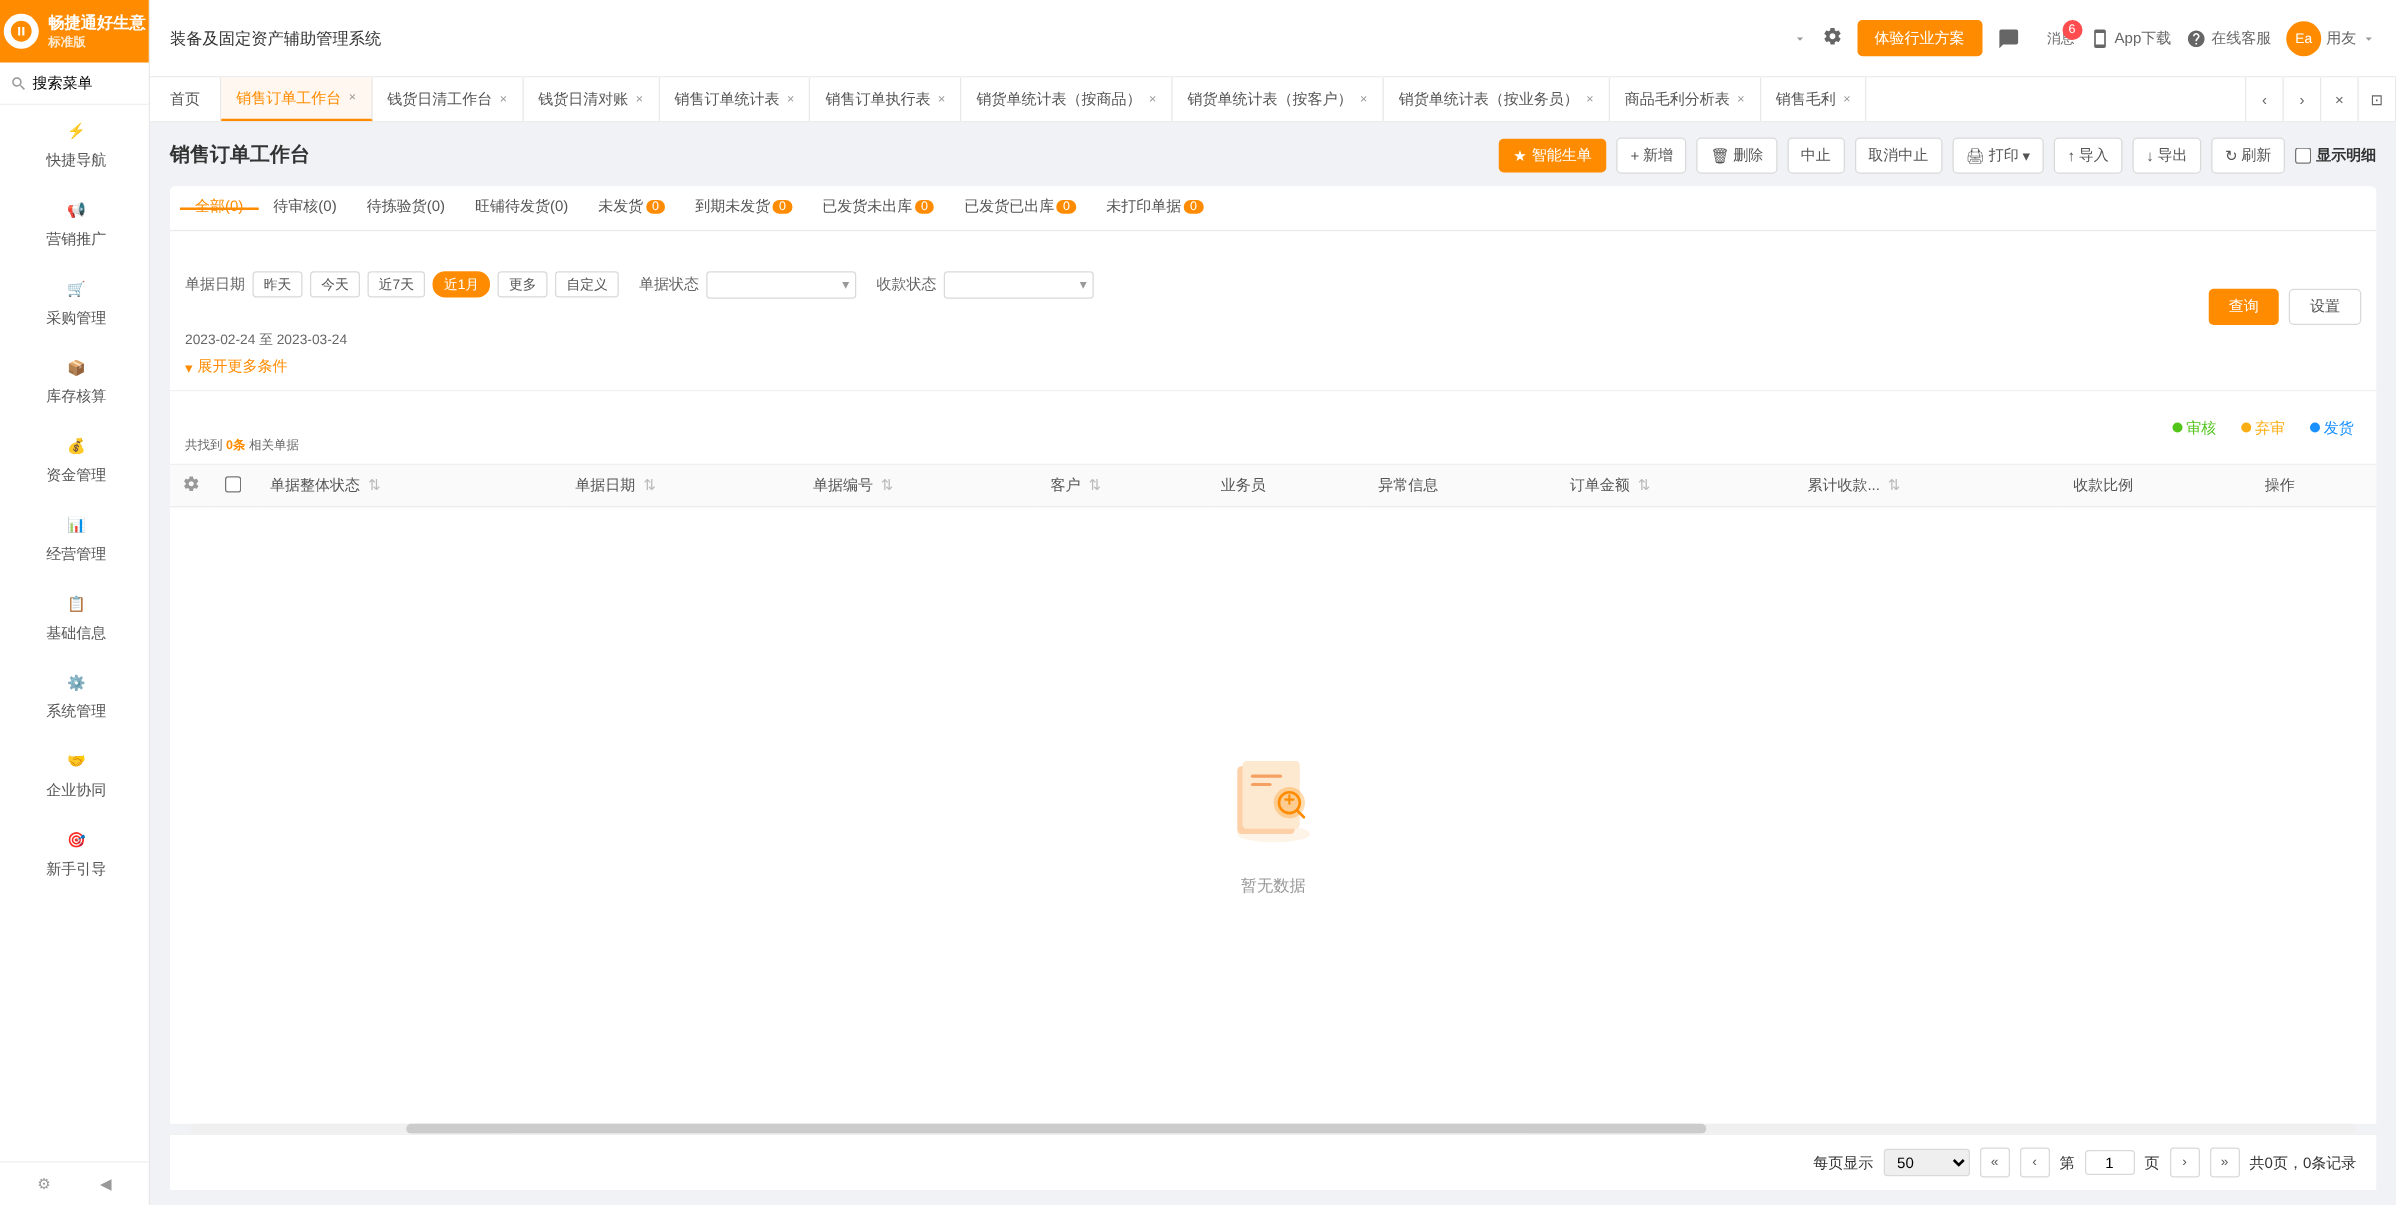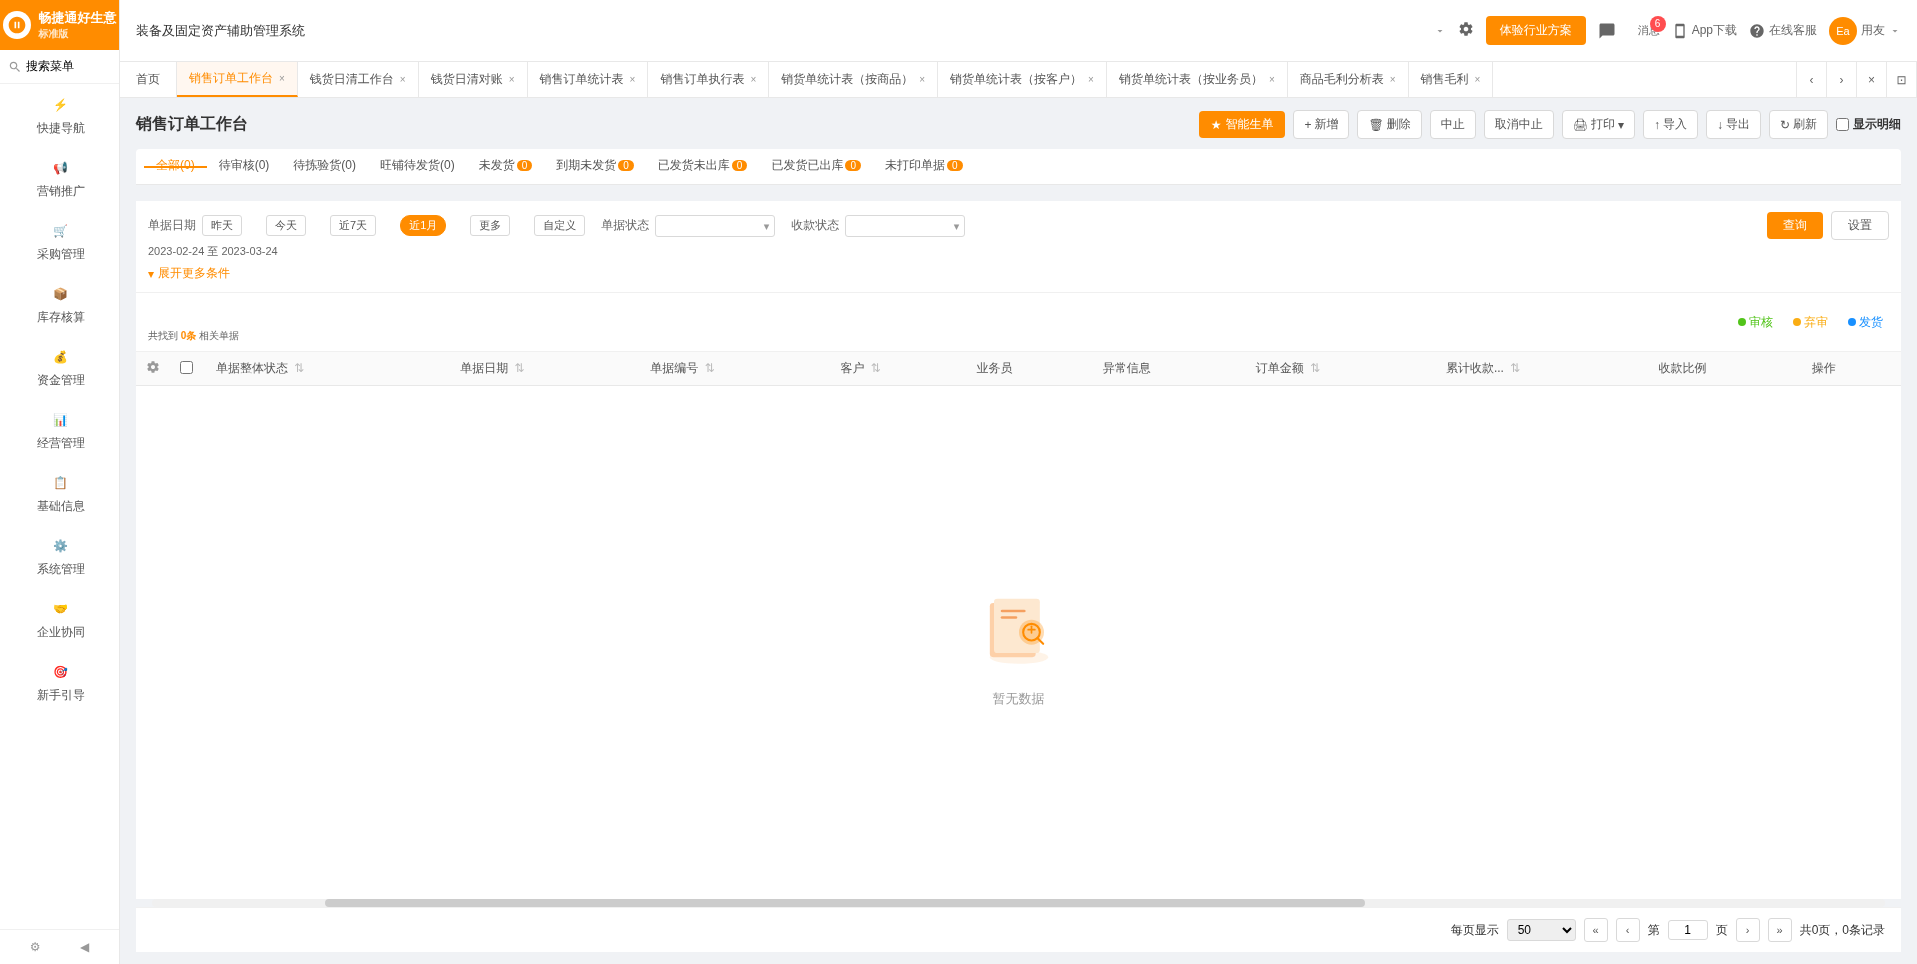--- a/index.html
+++ b/index.html
@@ -46,32 +46,32 @@
     
     .content-area { flex: 1; padding: 12px 16px; overflow-y: auto; background: #f0f2f5; display: flex; flex-direction: column; }
     .page-title { font-size: 16px; font-weight: bold; color: #333; margin-bottom: 10px; display: flex; align-items: center; justify-content: space-between; }
     .page-title-actions { display: flex; gap: 8px; align-items: center; }
 
     
     .btn-smart { background: #ff8c00; color: #fff; border: none; padding: 5px 12px; border-radius: 4px; cursor: pointer; font-size: 12px; display: flex; align-items: center; gap: 4px; }
     .btn-action { background: #fff; color: #555; border: 1px solid #d9d9d9; padding: 5px 10px; border-radius: 4px; cursor: pointer; font-size: 12px; display: flex; align-items: center; gap: 3px; }
 
     
-    .sub-tabs { background: #fff; border-radius: 4px 4px 0 0; border-bottom: 1px solid #e8e8e8; display: flex; align-items: center; padding: 16px 8px; height: 36px; margin-bottom: 16px; }
+    .sub-tabs { background: #fff; border-radius: 4px 4px 0 0; border-bottom: 1px solid #e8e8e8; display: flex; align-items: center; padding: 16px 8px; height: 36px; margin-bottom: 0; }
     .sub-tab { padding: 0 12px; height: 100%; display: flex; align-items: center; cursor: pointer; font-size: 12px; color: #555; border-bottom: 2px solid transparent; white-space: nowrap; }
     .sub-tab.active { color: #ff8c00; border-bottom-color: #ff8c00; }
     .sub-tab-badge { background: #ff4d4f; color: #fff; border-radius: 10px; padding: 0 5px; font-size: 10px; margin-left: 2px; }
     .sub-tab-badge.orange { background: #ff8c00; }
 
     
     .filter-bar { background: #fff; padding: 10px 12px; border-bottom: 1px solid #f0f0f0; }
     .filter-row { display: flex; align-items: center; gap: 16px; flex-wrap: wrap; }
     .filter-item { display: flex; align-items: center; gap: 6px; font-size: 12px; }
     .filter-label { color: #666; white-space: nowrap; }
-    .filter-date-options { display: flex; gap: 24px; align-items: center; }
+    .filter-date-options { display: flex; gap: 6px; align-items: center; }
     .filter-date-btn { padding: 2px 8px; border: 1px solid #d9d9d9; border-radius: 3px; cursor: pointer; font-size: 11px; color: #555; background: #fff; }
     .filter-date-btn.active { background: #ff8c00; color: #fff; border-color: #ff8c00; border-radius: 10px; }
     .filter-date-range { font-size: 11px; color: #666; margin-top: 12px; }
     .filter-select { border: 1px solid #d9d9d9; border-radius: 3px; padding: 3px 24px 3px 8px; font-size: 12px; color: #555; background: #fff; cursor: pointer; appearance: none; position: relative; min-width: 120px; }
     .filter-select-wrap { position: relative; display: inline-block; }
     .filter-select-wrap::after { content: '▾'; position: absolute; right: 6px; top: 50%; transform: translateY(-50%); color: #999; font-size: 11px; pointer-events: none; }
     .expand-btn { display: flex; align-items: center; gap: 4px; color: #ff8c00; cursor: pointer; font-size: 12px; border: none; background: none; }
     .btn-query { background: #ff8c00; color: #fff; border: none; padding: 5px 16px; border-radius: 4px; cursor: pointer; font-size: 12px; }
     .btn-setting { background: #fff; color: #555; border: 1px solid #d9d9d9; padding: 5px 16px; border-radius: 4px; cursor: pointer; font-size: 12px; }
 
@@ -105,21 +105,21 @@
     .pagination { padding: 10px 16px; display: flex; align-items: center; justify-content: flex-end; gap: 8px; border-top: 1px solid #f0f0f0; background: #fff; }
     .page-size-select { border: 1px solid #d9d9d9; border-radius: 3px; padding: 2px 20px 2px 6px; font-size: 12px; }
     .page-btn { width: 24px; height: 24px; border: 1px solid #d9d9d9; border-radius: 3px; display: flex; align-items: center; justify-content: center; cursor: pointer; background: #fff; font-size: 11px; color: #555; }
     .page-input { width: 40px; border: 1px solid #d9d9d9; border-radius: 3px; text-align: center; padding: 2px; font-size: 12px; }
     .scrollbar-track { height: 8px; background: #f0f0f0; border-radius: 4px; margin: 0 16px; }
     .scrollbar-thumb { height: 8px; background: #ccc; border-radius: 4px; width: 60%; margin-left: 10%; }
 
     .settings-gear { cursor: pointer; color: #666; }
     .header-dropdown { cursor: pointer; color: #666; display: flex; align-items: center; gap: 3px; }
 
-    .filter-right { margin-left: auto; display: flex; align-items: center; gap: 8px; }
+    .filter-right { margin-left: auto; display: flex; gap: 8px; margin-top: 36px; }
   </style>
 </head>
 <body>
 
 <div class="sidebar">
   <div class="sidebar-logo">
     <div class="sidebar-logo-icon">
       <svg viewBox="0 0 24 24" fill="#ff8c00">
           <path d="M12 2C6.48 2 2 6.48 2 12s4.48 10 10 10 10-4.48 10-10S17.52 2 12 2zm-1 14H9V8h2v8zm4 0h-2V8h2v8z"></path>
         </svg>

